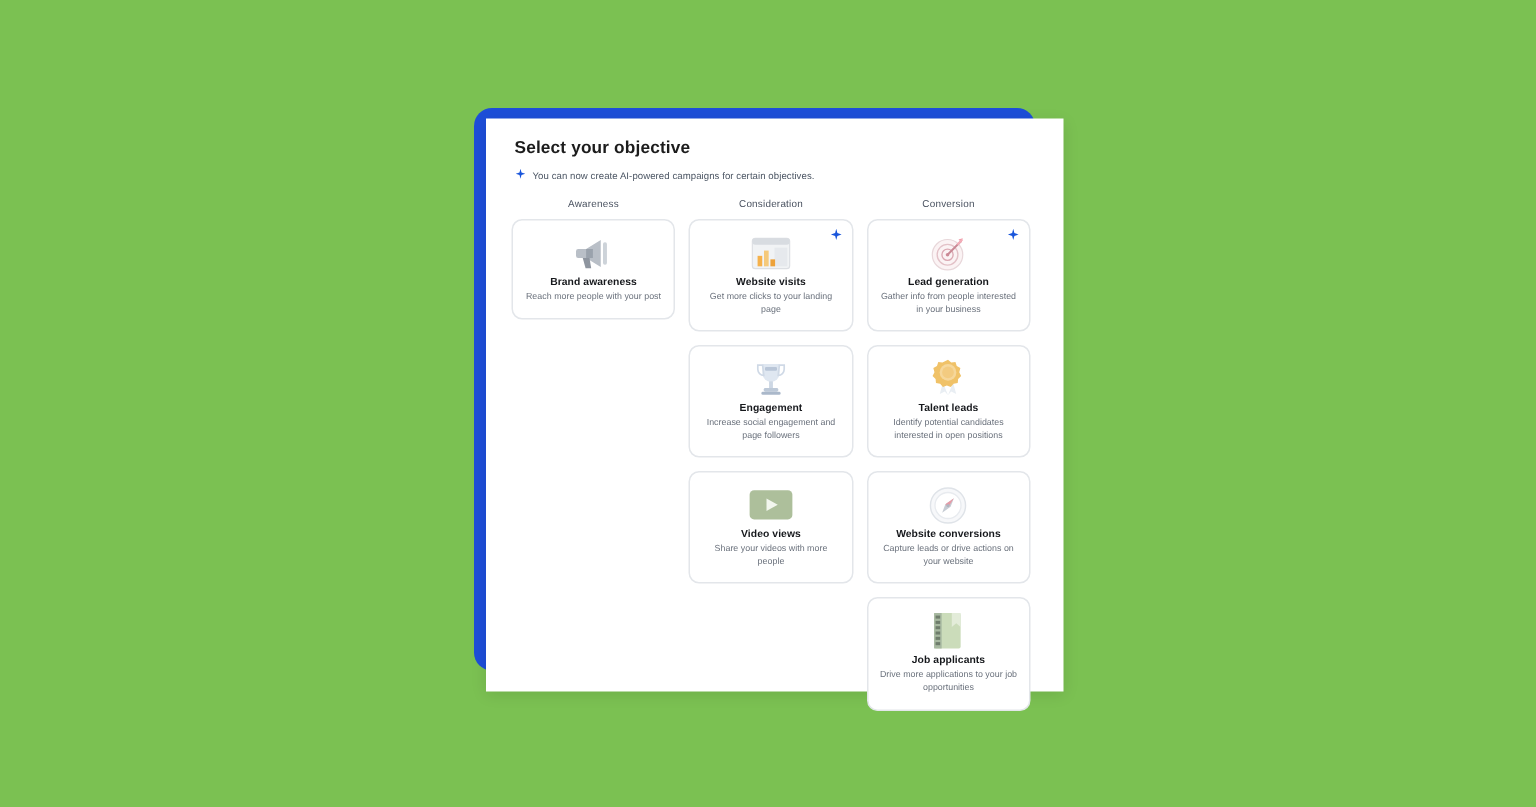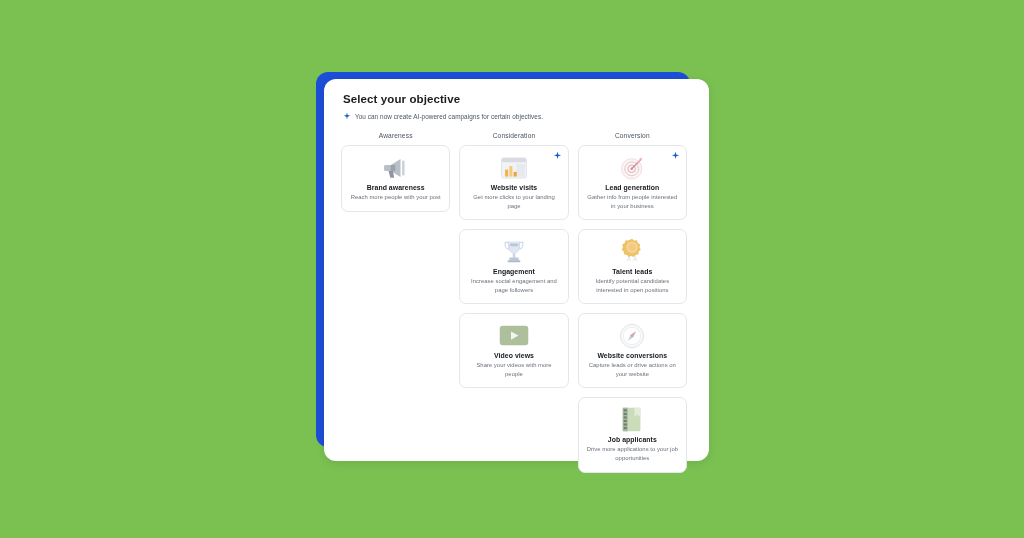--- a/index.html
+++ b/index.html
@@ -20,21 +20,21 @@
     width: 374px; height: 375px;
     background: #1d4ed8;
     border-radius: 12px;
   }
 
   .panel {
     position: absolute;
     left: 324px; top: 79px;
     width: 385px; height: 382px;
     background: #ffffff;
-    border-radius: 12px;
+    border-radius: 0;
     box-shadow: 0 2px 10px rgba(0,0,0,.10);
     padding: 14px 18px 10px 13px;
   }
 
   .panel-title {
     font-size: 11.5px;
     font-weight: bold;
     color: #1c1c1c;
     letter-spacing: .1px;
     margin-left: 6px;

